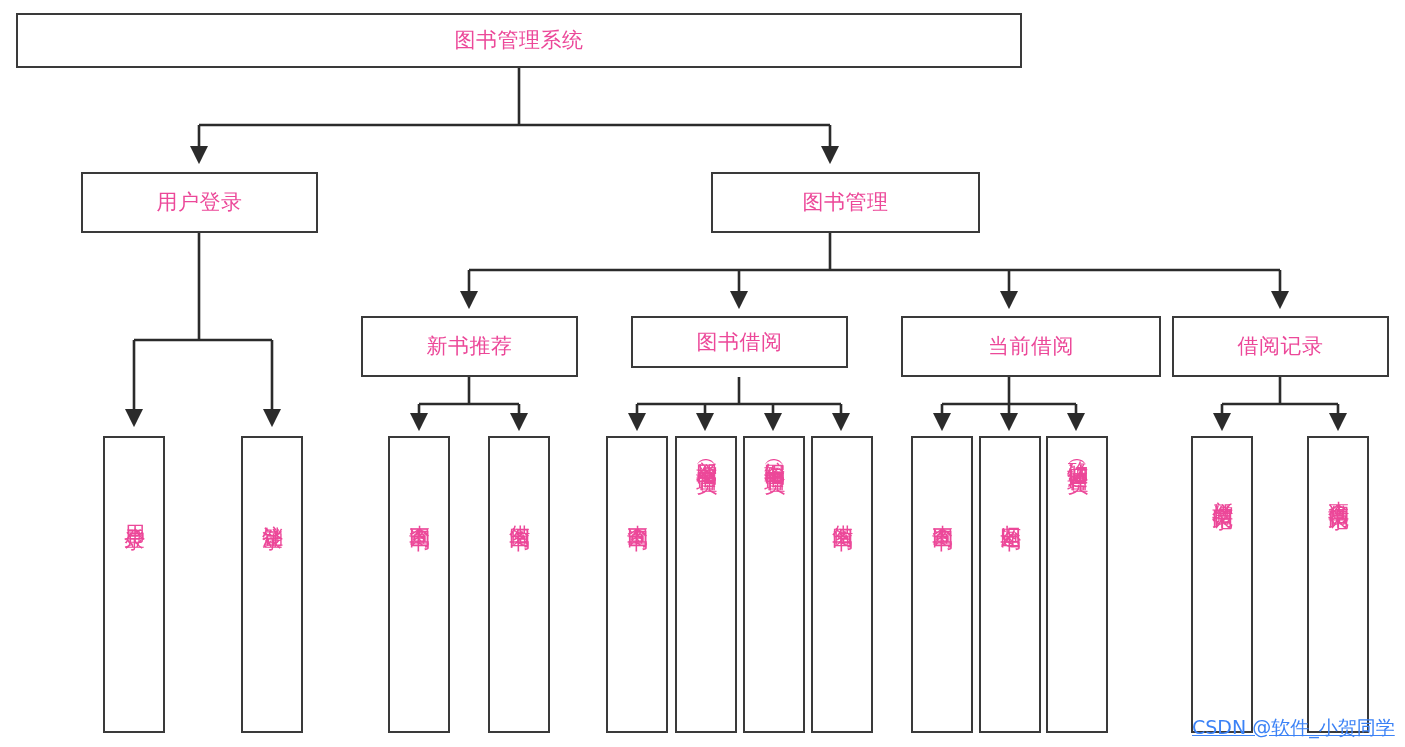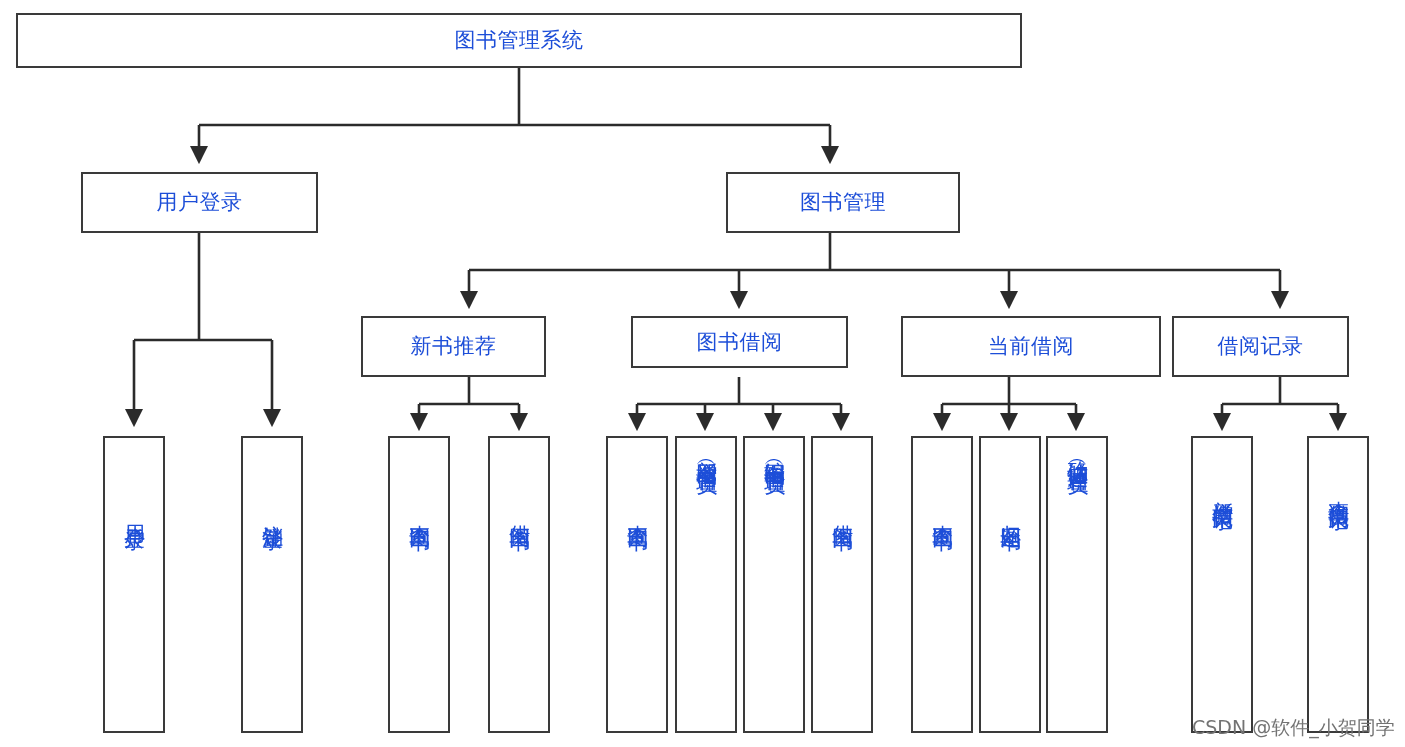--- a/index.html
+++ b/index.html
@@ -33,21 +33,21 @@
     background: #ffffff;
     border: 2px solid #3a3a3a;
     display: flex;
     align-items: center;
     justify-content: center;
     z-index: 2;
   }
   .node .label {
     font-size: 21px;
     line-height: 1.18;
-    color: #1d4ed8;
+    color: #ec4899;
     letter-spacing: 0.5px;
     white-space: nowrap;
     text-align: center;
   }
   .node.leaf {
     align-items: flex-start;
     justify-content: center;
     padding-top: 6px;
   }
   .node.leaf .label {
@@ -61,24 +61,25 @@
   }
   .node.leaf.mid .label {
     margin-top: 64px;
   }
   .node.leaf.mid2 .label {
     margin-top: 40px;
   }
   .watermark {
     position: absolute;
     font-size: 19px;
-    color: #737373;
+    color: #3b82f6;
     white-space: nowrap;
     z-index: 5;
     font-family: "DejaVu Sans", "Liberation Sans", sans-serif;
+    text-decoration: underline;
   }
 </style>
 </head>
 <body>
 
 <div id="canvas">
 
   <svg id="wires" viewBox="0 0 1405 747" xmlns="http://www.w3.org/2000/svg">
     <defs>
       <marker id="arrow" viewBox="0 0 12 12" refX="6" refY="6" markerWidth="7" markerHeight="7" orient="auto-start-reverse">
@@ -130,34 +131,34 @@
     </g>
   </svg>
 
   <div class="node" style="left:16px; top:13px; width:1006px; height:55px;">
     <span class="label">图书管理系统</span>
   </div>
 
   <div class="node" style="left:81px; top:172px; width:237px; height:61px;">
     <span class="label">用户登录</span>
   </div>
-  <div class="node" style="left:711px; top:172px; width:234px; height:61px;margin-left:15px;">
+  <div class="node" style="left:711px; top:172px; width:269px; height:61px;">
     <span class="label">图书管理</span>
   </div>
 
-  <div class="node" style="left:361px; top:316px; width:185px; height:61px;">
+  <div class="node" style="left:361px; top:316px; width:217px; height:61px;">
     <span class="label">新书推荐</span>
   </div>
   <div class="node" style="left:631px; top:316px; width:217px; height:52px;">
     <span class="label">图书借阅</span>
   </div>
   <div class="node" style="left:901px; top:316px; width:260px; height:61px;">
     <span class="label">当前借阅</span>
   </div>
-  <div class="node" style="left:1172px; top:316px; width:177px; height:61px;">
+  <div class="node" style="left:1172px; top:316px; width:217px; height:61px;">
     <span class="label">借阅记录</span>
   </div>
 
   <div class="node leaf mid" style="left:103px; top:436px; width:62px; height:297px;">
     <span class="label">用户登录</span>
   </div>
   <div class="node leaf mid" style="left:241px; top:436px; width:62px; height:297px;">
     <span class="label">注销登录</span>
   </div>
 

